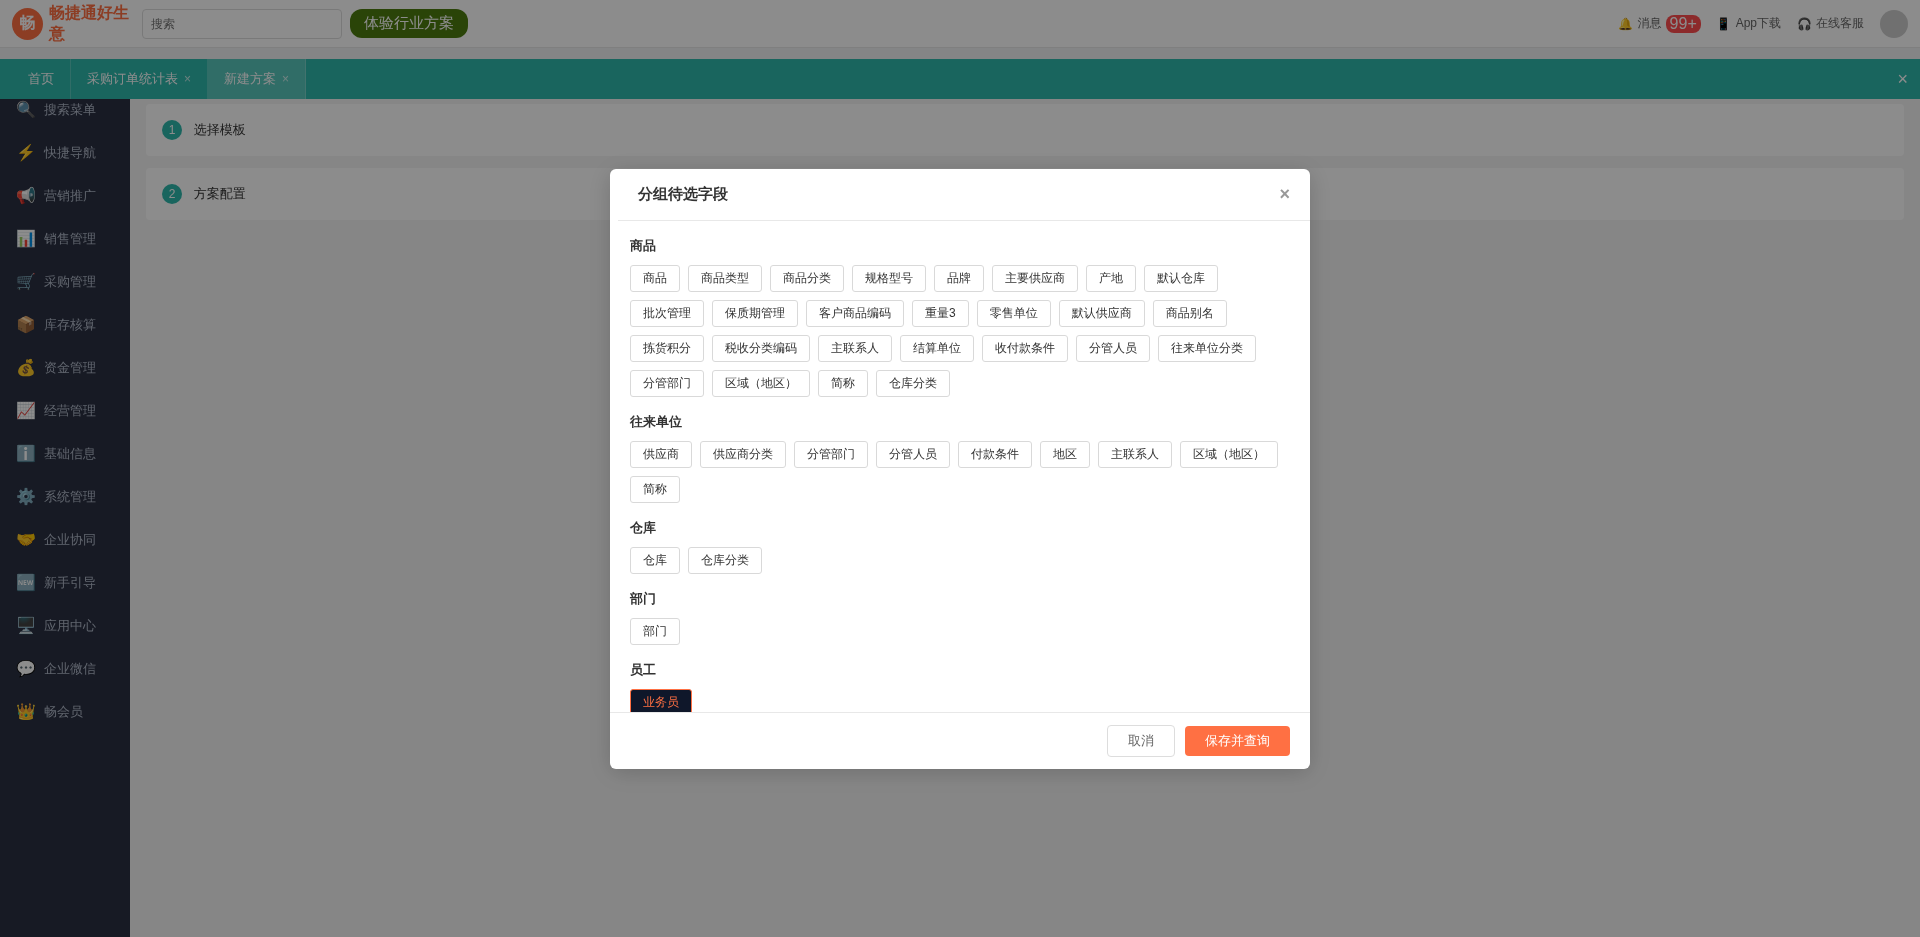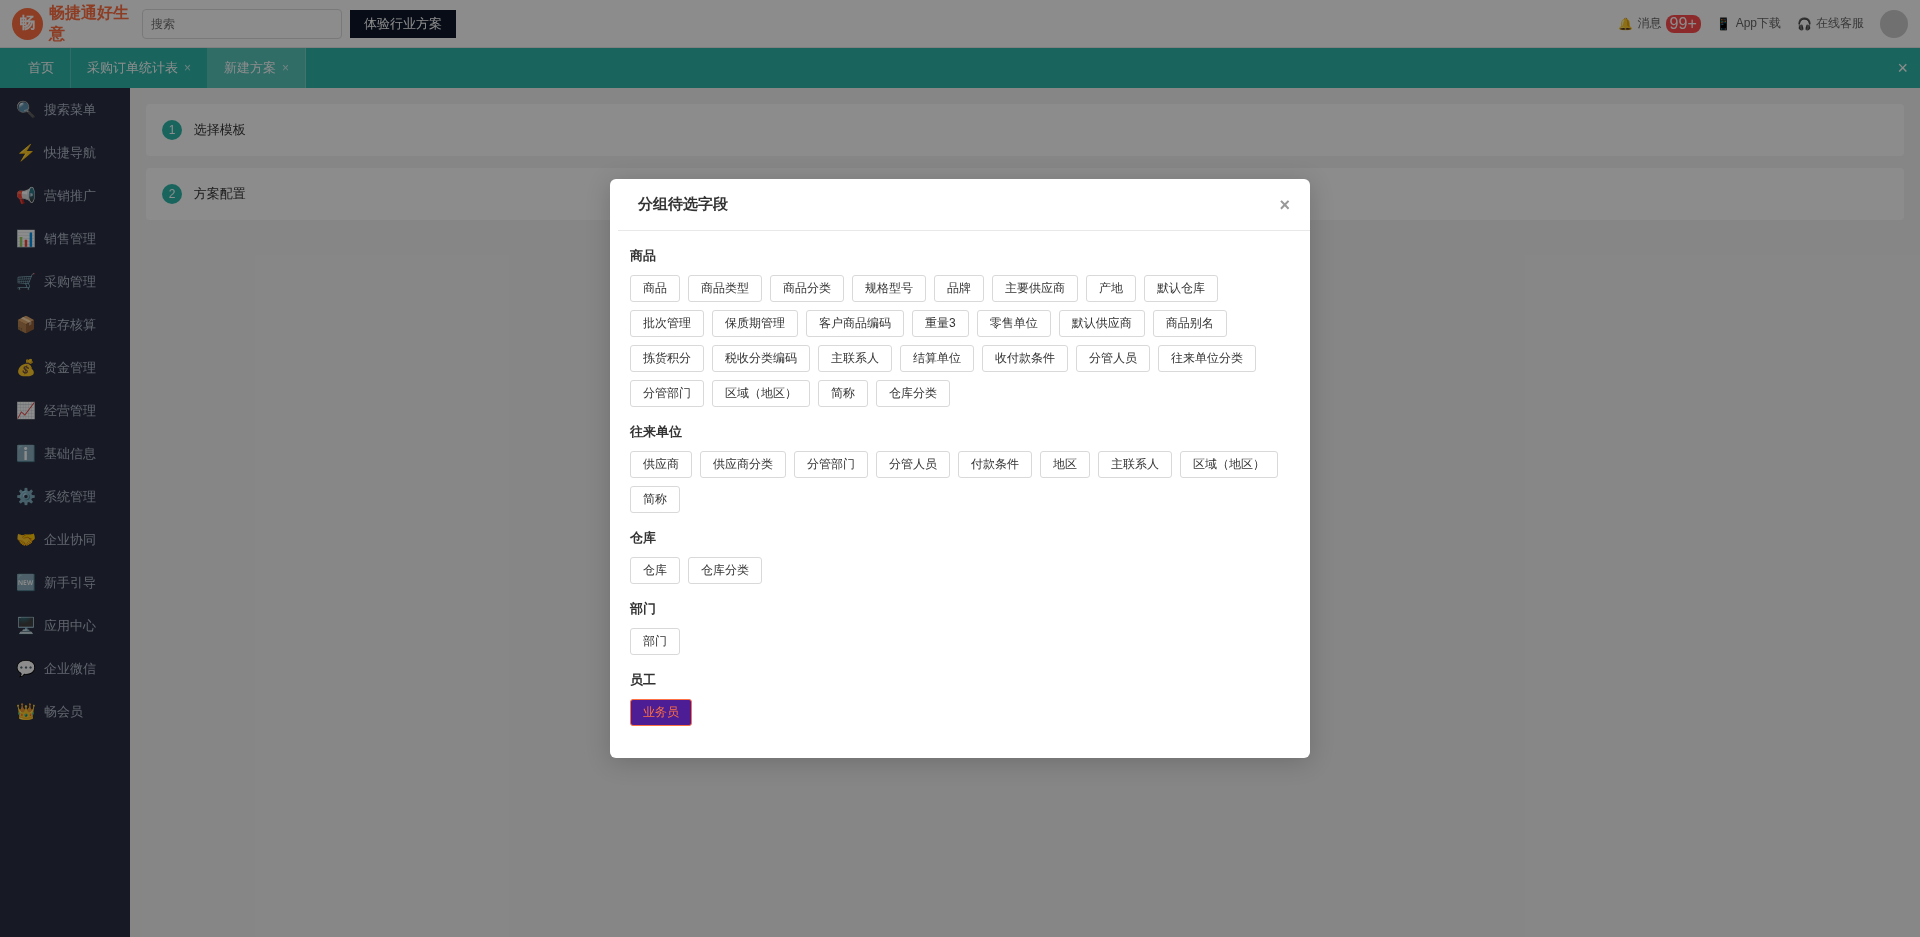--- a/index.html
+++ b/index.html
@@ -39,27 +39,27 @@
       padding: 0 8px;
       font-size: 12px;
     }
     .top-actions {
       display: flex;
       align-items: center;
       gap: 8px;
       margin-left: 8px;
     }
     .btn-experience {
-      background: #0f172a;
+      background: #4d7c0f;
       color: white;
       border: none;
       padding: 5px 14px;
-      border-radius: 0;
-      cursor: pointer;
-      font-size: 13px;
+      border-radius: 12px;
+      cursor: pointer;
+      font-size: 15px;
     }
     .top-right {
       margin-left: auto;
       display: flex;
       align-items: center;
       gap: 16px;
       font-size: 12px;
       color: #666;
     }
     .top-right-item { display: flex; align-items: center; gap: 4px; cursor: pointer; }
@@ -79,21 +79,21 @@
     }
 
     
     .nav-tabs {
       height: 40px;
       background: #2fb8ac;
       display: flex;
       align-items: center;
       padding: 0 12px;
       position: fixed;
-      top: 48px; left: 0; right: 0;
+      top: 59px; left: 0; right: 0;
       z-index: 99;
       gap: 0;
     }
     .nav-tab {
       height: 40px;
       padding: 0 16px;
       display: flex;
       align-items: center;
       color: white;
       font-size: 13px;
@@ -233,21 +233,21 @@
     }
     .field-tag {
       border: 1px solid #d9d9d9;
       border-radius: 3px;
       padding: 4px 12px;
       font-size: 12px;
       color: #333;
       background: white;
       cursor: pointer;
     }
-    .field-tag.selected { background: #4c1d95; border-color: #1890ff; color: #1890ff; }
+    .field-tag.selected { background: #0f172a; border-color: #1890ff; color: #1890ff; }
     .field-tag.orange { color: #ff7043; border-color: #ff7043; }
 
     
     .dialog-body::-webkit-scrollbar { width: 6px; }
     .dialog-body::-webkit-scrollbar-track { background: #f1f1f1; }
     .dialog-body::-webkit-scrollbar-thumb { background: #ccc; border-radius: 3px; }
 
     
     .bg-content {
       background: white;
@@ -464,14 +464,18 @@
       </div>
 
       <div class="field-section">
         <div class="section-title">员工</div>
         <div class="field-tags">
           <span class="field-tag orange selected">业务员</span>
         </div>
       </div>
 
     </div>
+    <div class="dialog-footer">
+      <button class="btn-cancel">取消</button>
+      <button class="btn-save">保存并查询</button>
+    </div>
   </div>
 </div>
 
 </body></html>

